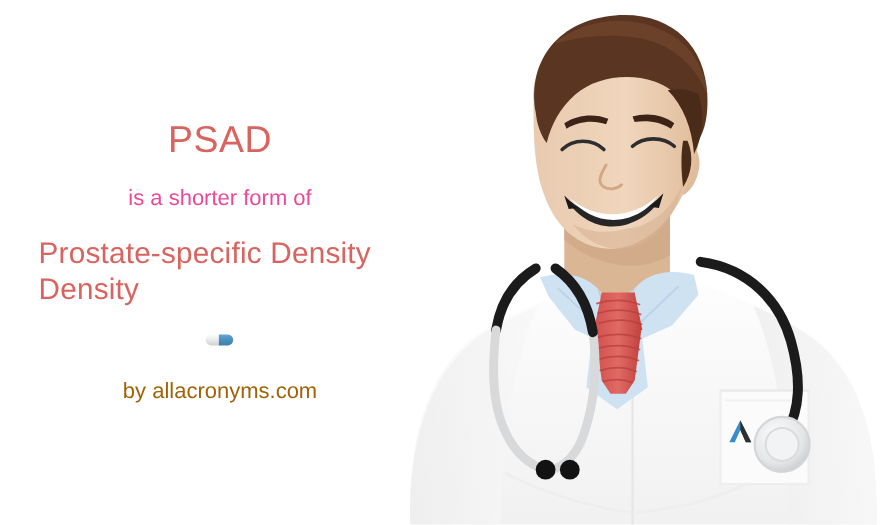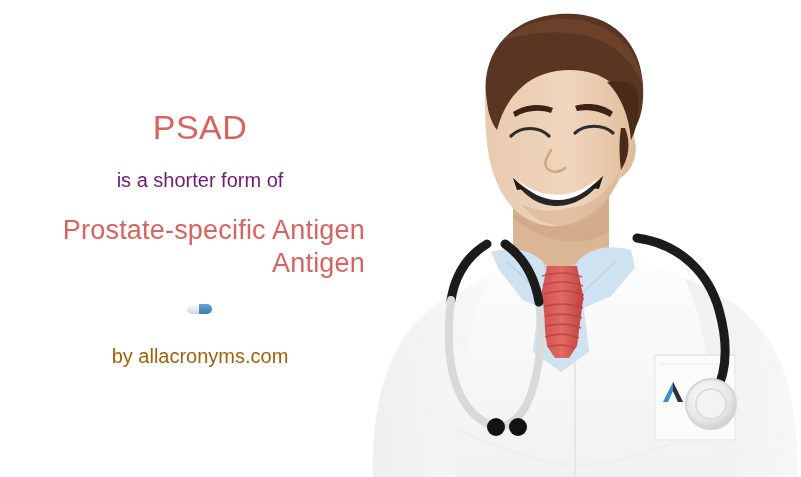--- a/index.html
+++ b/index.html
@@ -25,37 +25,37 @@
   .text-col {
     position: absolute;
     left: 0;
     top: 0;
     width: 400px;
     height: 477px;
     display: flex;
     flex-direction: column;
     align-items: center;
     justify-content: center;
-    text-align: right;
+    text-align: left;
     z-index: 5;
   }
 
   .acronym {
     font-size: 34px;
     font-weight: 400;
     color: #d9635e;
     letter-spacing: 0.5px;
     line-height: 1.1;
     margin: 0 0 22px 0;
   }
 
   .connector {
     font-size: 20px;
     font-weight: 400;
-    color: #701a75;
+    color: #ec4899;
     line-height: 1.2;
     margin: 0 0 22px 0;
   }
 
   .expansion {
     font-size: 27px;
     font-weight: 400;
     color: #d9635e;
     line-height: 1.22;
     margin: 0 0 24px 0;
@@ -115,21 +115,21 @@
 <body>
 
 <div class="stage">
 
   <div class="text-col">
 
     <div class="acronym">PSAD</div>
 
     <div class="connector">is a shorter form of</div>
 
-    <div class="expansion">Prostate-specific Antigen Antigen</div>
+    <div class="expansion">Prostate-specific Density Density</div>
 
     <div class="pill-divider">
       <span class="pill-left"></span>
       <span class="pill-right"></span>
     </div>
 
     <div class="attribution">by allacronyms.com</div>
   </div>
 
   <div class="illustration">

